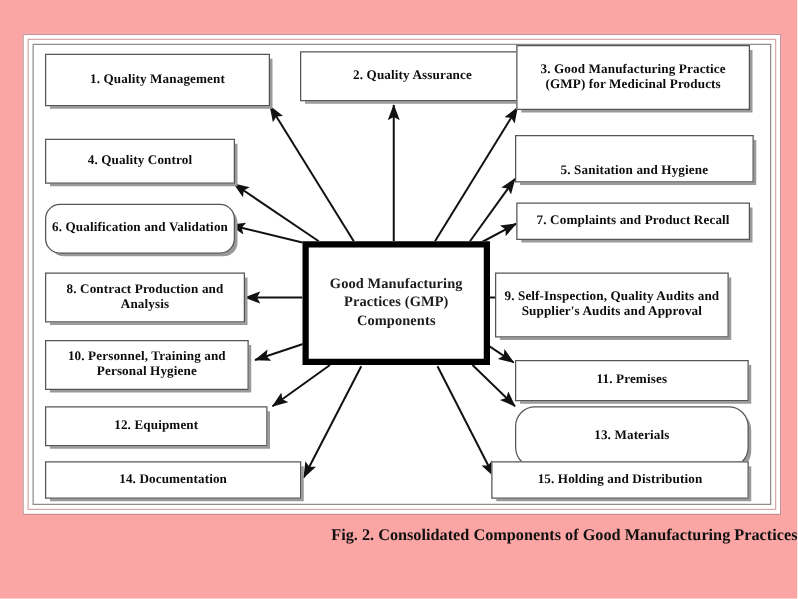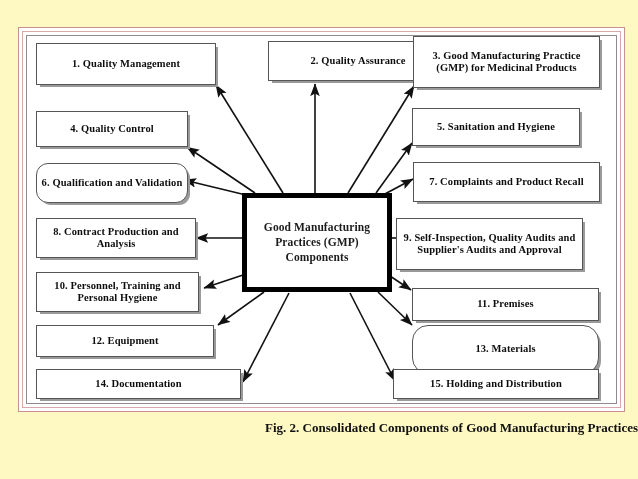--- a/index.html
+++ b/index.html
@@ -4,21 +4,21 @@
 <style>
   html, body {
     margin: 0;
     padding: 0;
     background: #ffffff;
   }
   #page {
     position: relative;
     width: 638px;
     height: 479px;
-    background: #fef9c3;
+    background: #fca5a5;
     font-family: "Liberation Serif", "DejaVu Serif", serif;
     overflow: hidden;
     text-decoration: underline;
   }
 
   
   #outer-frame {
     position: absolute;
     left: 18px;
     top: 27px;
@@ -136,41 +136,41 @@
       <line x1="378" y1="292" x2="412" y2="325"></line>
       <line x1="289" y1="293" x2="243" y2="382"></line>
       <line x1="350" y1="293" x2="395" y2="381"></line>
     </g>
   </svg>
 
   <div class="node" style="left:36px; top:43px; width:180px; height:42px;">
     <span class="node-label">1. Quality Management</span>
   </div>
 
-  <div class="node" style="left:240px; top:41px; width:180px; height:40px;margin-left:28px;">
+  <div class="node" style="left:240px; top:41px; width:180px; height:40px;">
     <span class="node-label">2. Quality Assurance</span>
   </div>
 
   <div class="node" style="left:413px; top:36px; width:187px; height:52px;">
     <span class="node-label">3. Good Manufacturing Practice (GMP) for Medicinal Products</span>
   </div>
 
   <div class="node" style="left:36px; top:111px; width:152px; height:36px;">
     <span class="node-label">4. Quality Control</span>
   </div>
 
-  <div class="node" style="left:412px; top:108px; width:168px; height:38px;">
+  <div class="node" style="left:412px; top:108px; width:191px; height:38px;align-items:flex-end;">
     <span class="node-label">5. Sanitation and Hygiene</span>
   </div>
 
   <div class="node" style="left:36px; top:163px; width:152px; height:40px;border-radius:12px;">
     <span class="node-label">6. Qualification and Validation</span>
   </div>
 
-  <div class="node" style="left:413px; top:162px; width:187px; height:40px;">
+  <div class="node" style="left:413px; top:162px; width:187px; height:30px;">
     <span class="node-label">7. Complaints and Product Recall</span>
   </div>
 
   <div class="node" style="left:36px; top:218px; width:160px; height:40px;">
     <span class="node-label">8. Contract Production and Analysis</span>
   </div>
 
   <div class="node" style="left:396px; top:218px; width:187px; height:52px;">
     <span class="node-label">9. Self-Inspection, Quality Audits and Supplier's Audits and Approval</span>
   </div>

